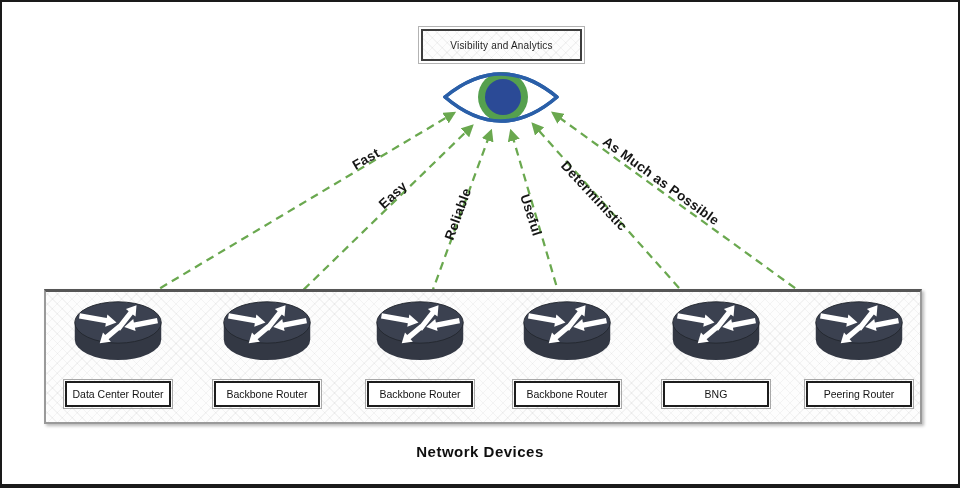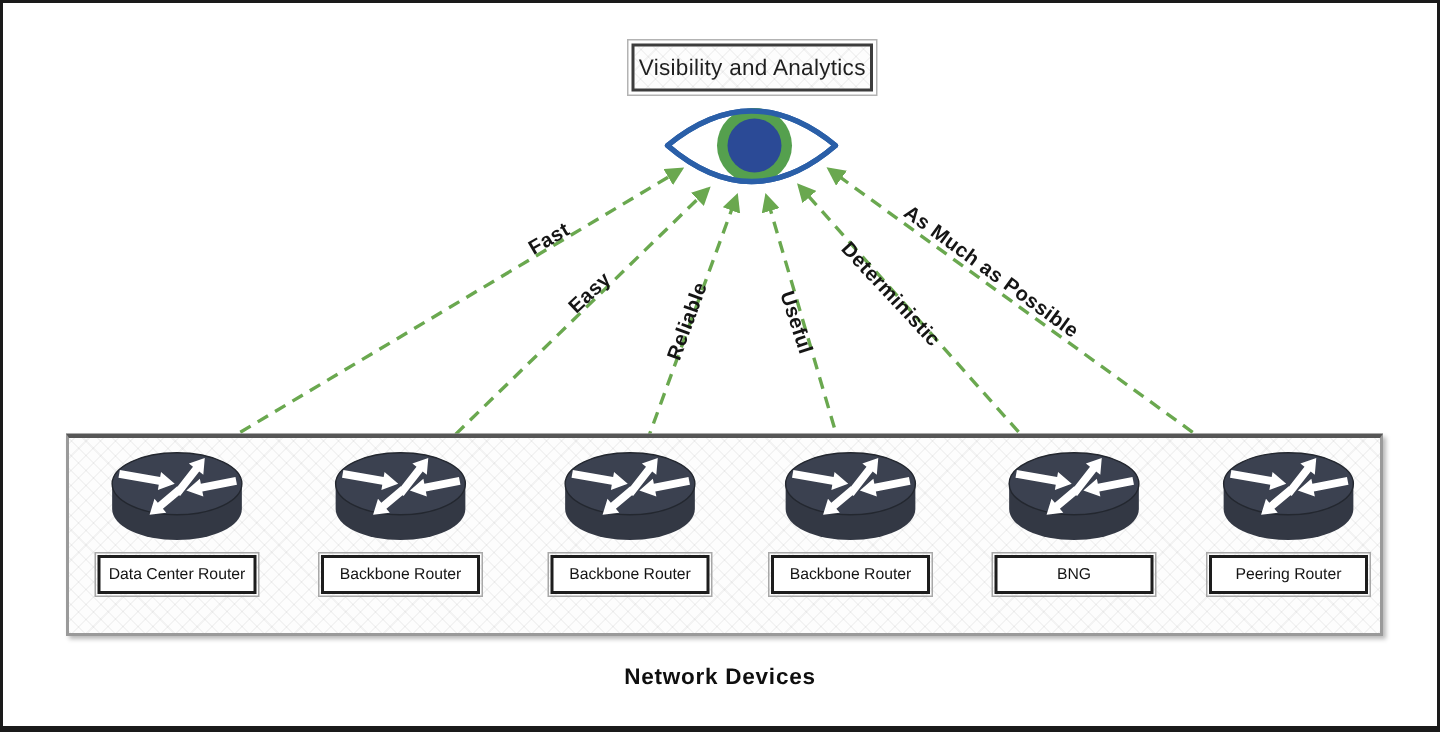--- a/index.html
+++ b/index.html
@@ -23,21 +23,21 @@
   }
 
   
   .header-box {
     position:absolute; left:419px; top:27px;
     width:161px; height:32px;
     border:2px solid #3d3d3d;
     outline:1px solid #b3b3b3;
     outline-offset:2px;
     display:flex; align-items:center; justify-content:center;
-    font-size:15px; color:#1f1f1f; letter-spacing:0.2px;
+    font-size:10px; color:#1f1f1f; letter-spacing:0.2px;
   }
 
   
   .eye-svg { position:absolute; left:439px; top:64px; }
 
   
   .arrow-layer { position:absolute; left:0; top:0; width:960px; height:488px; pointer-events:none; }
 
   .arrow-label {
     position:absolute;
@@ -61,21 +61,21 @@
     display:flex; flex-direction:column; align-items:center;
   }
   .device-1 { left:6px; }
   .device-2 { left:155px; }
   .device-3 { left:308px; }
   .device-4 { left:455px; }
   .device-5 { left:604px; }
   .device-6 { left:747px; }
 
   .device-label {
-    margin-top:7px;
+    margin-top:18px;
     width:106px; height:26px;
     background:#ffffff;
     border:2px solid #1d1d1d;
     outline:1px solid #a8a8a8;
     outline-offset:1px;
     display:flex; align-items:center; justify-content:center;
     font-size:10.5px; color:#141414; white-space:nowrap;
   }
 
   .footer-title {

